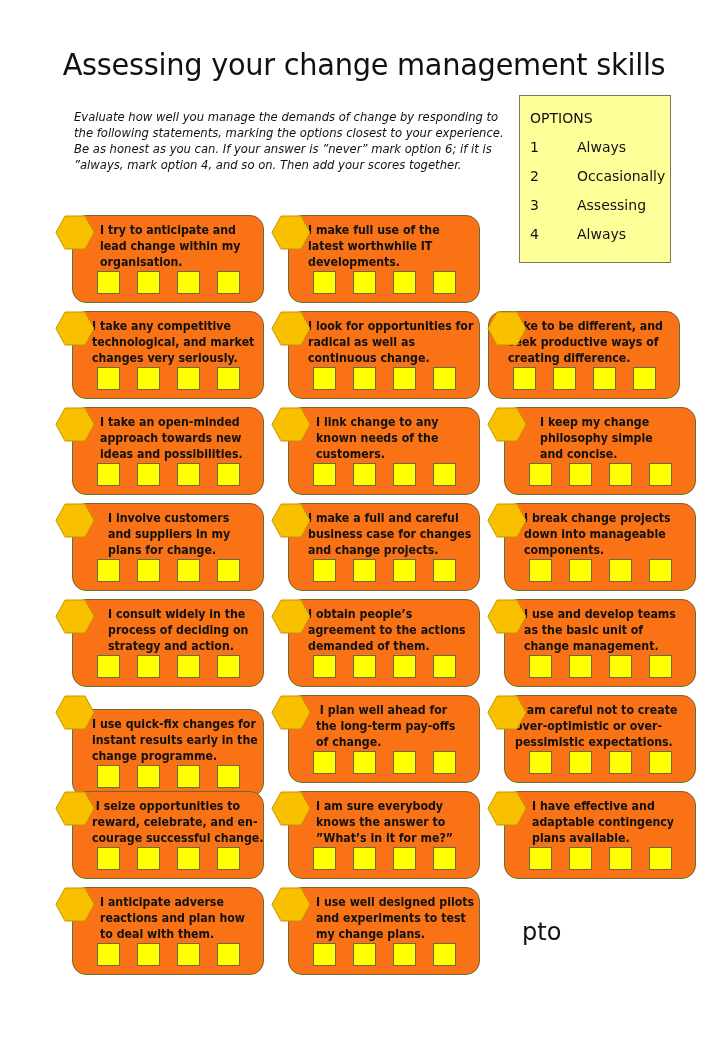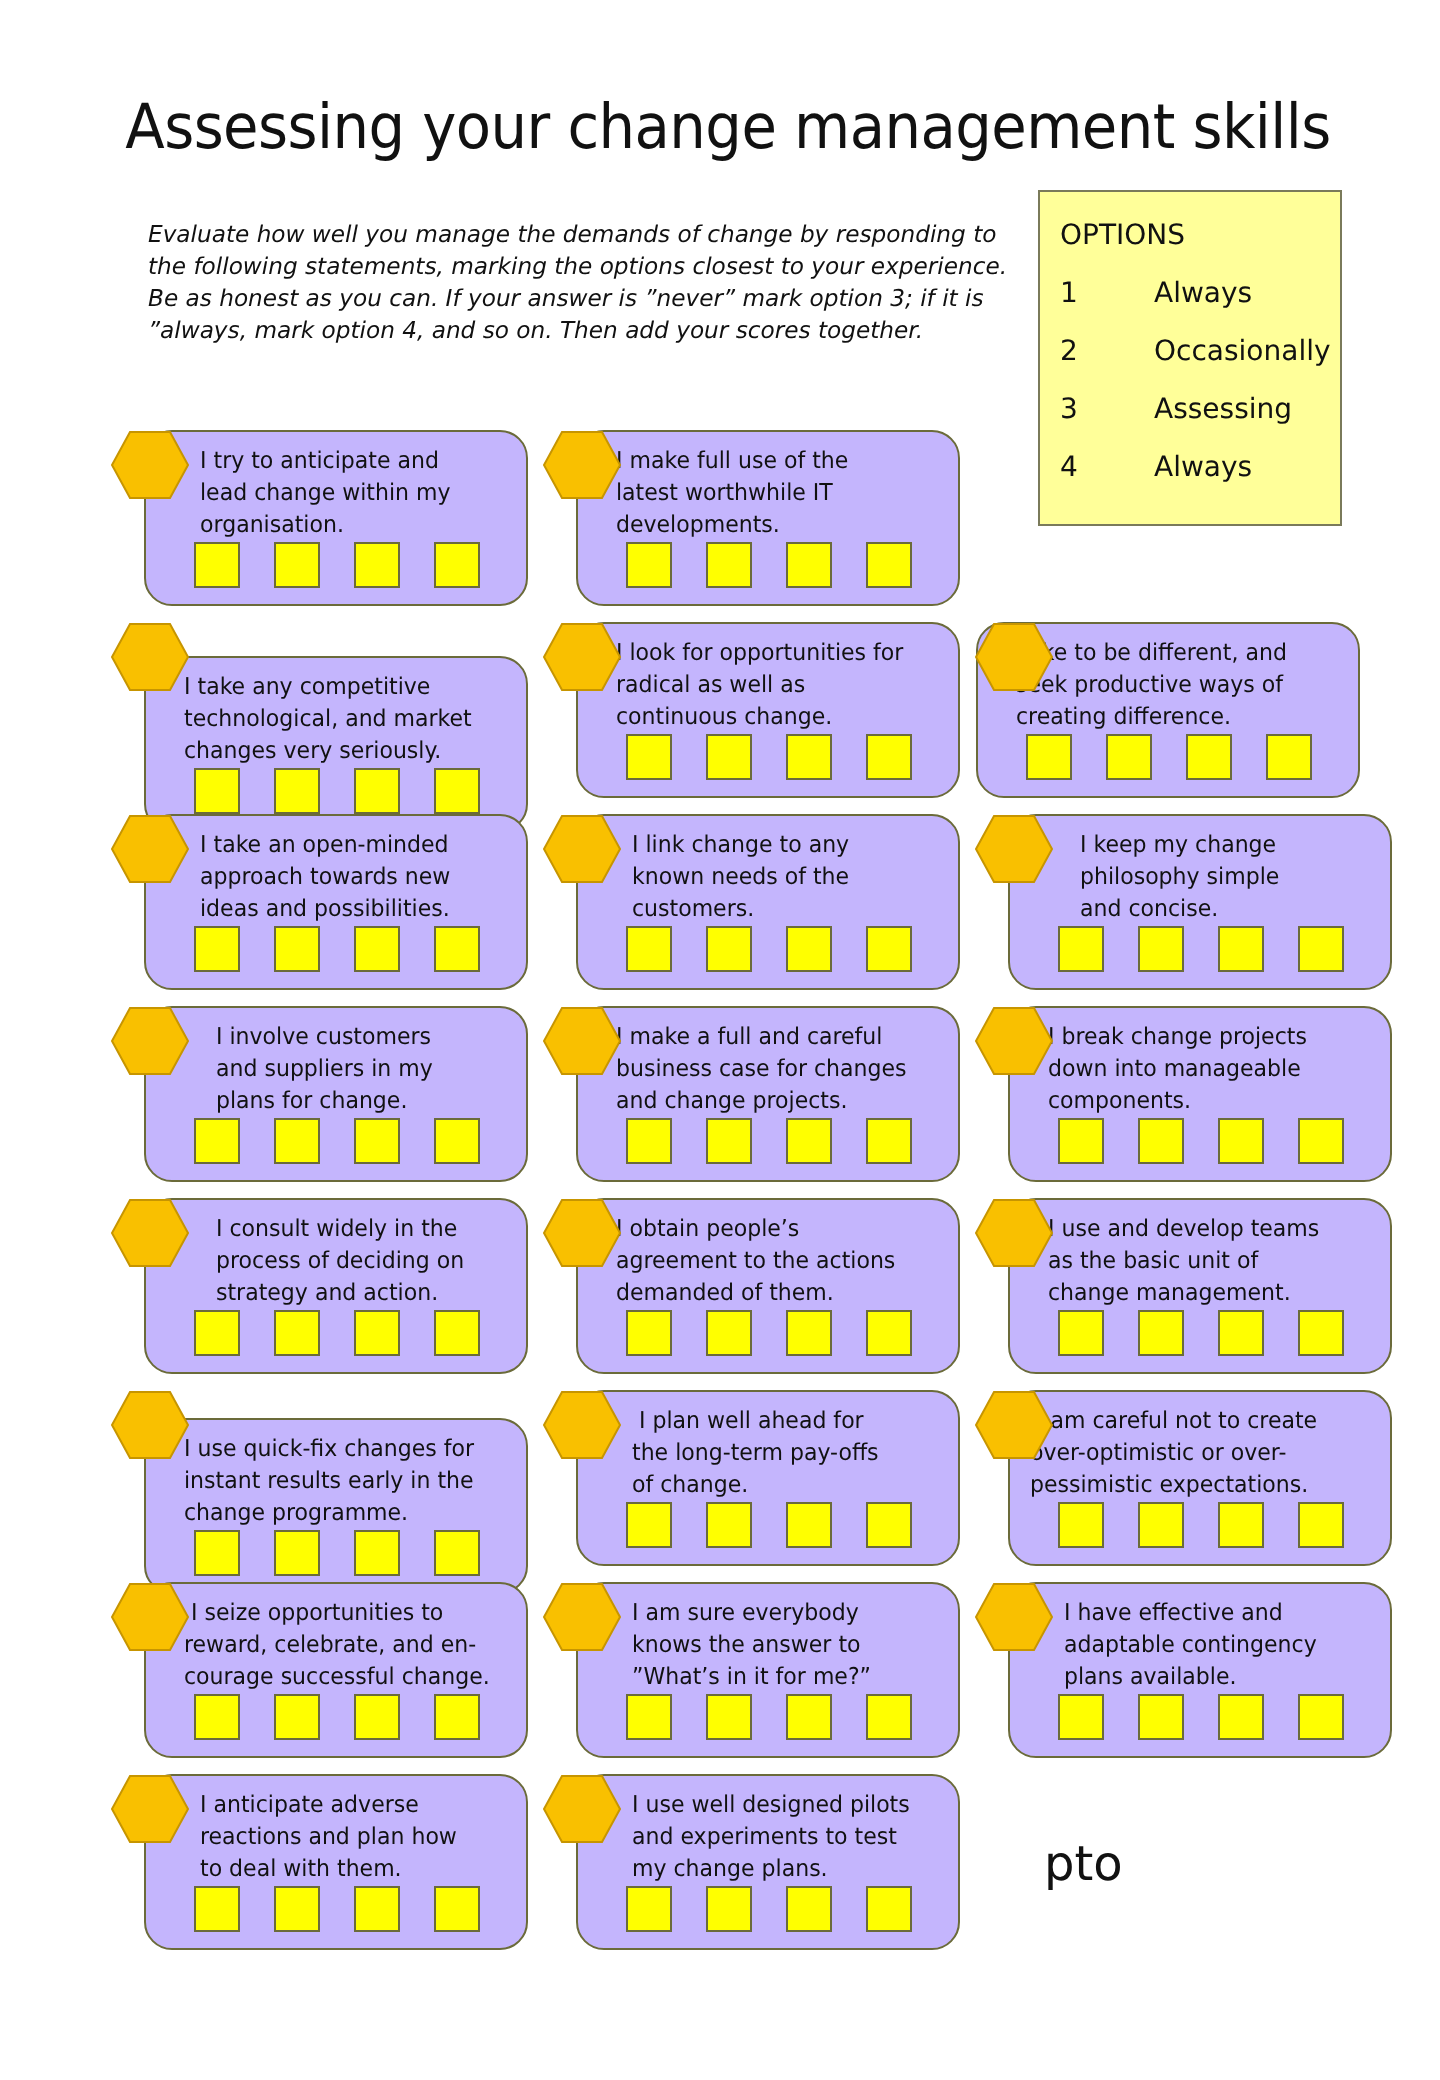--- a/index.html
+++ b/index.html
@@ -8,35 +8,35 @@
   .title { position:absolute; left:0; width:728px; top:46px; text-align:center;
            font-size:31px; font-weight:normal; letter-spacing:-0.3px;
            font-family:"DejaVu Sans", sans-serif; transform:scaleX(0.93); transform-origin:center; }
   .intro { position:absolute; left:74px; top:109px; width:430px;
            font-size:11.6px; line-height:16px; font-style:italic; }
   .options { position:absolute; left:519px; top:95px; width:152px; height:168px;
              background:#ffff99; border:1.5px solid #7a7a5a; box-sizing:border-box; }
   .opt-title { position:absolute; left:10px; top:14px; font-size:14px; }
   .opt-row { position:absolute; left:10px; font-size:14px; }
   .opt-num { display:inline-block; width:47px; }
-  .card { position:absolute; width:192px; height:88px; background:#c4b5fd;
-          border:1.5px solid #6b6b3a; border-radius:14px; box-sizing:border-box; }
+  .card { position:absolute; width:192px; height:88px; background:#f97316;
+          border:1.5px solid #6b6b3a; border-radius:14px; box-sizing:border-box;font-weight:bold; }
   .hex { position:absolute; width:40px; height:35px; }
   .card-text { position:absolute; left:14px; top:6px; width:176px;
                font-size:11.6px; line-height:16px; transform:scaleX(0.95); transform-origin:left; white-space:nowrap; }
   .boxes { position:absolute; left:24px; top:55px; }
   .cb { position:absolute; top:0; width:23px; height:23px; background:#ffff00;
         border:1.5px solid #6b6b3a; box-sizing:border-box; cursor:pointer; }
   .pto { position:absolute; left:522px; top:918px; font-size:24px; }
 </style>
 </head>
 <body>
 
 <div class="title">Assessing your change management skills</div>
-<div class="intro">Evaluate how well you manage the demands of change by responding to the following statements, marking the options closest to your experience.  Be as honest as you can.  If your answer is ”never” mark option 3; if it is ”always, mark option 4, and so on.  Then add your scores together.</div>
+<div class="intro">Evaluate how well you manage the demands of change by responding to the following statements, marking the options closest to your experience.  Be as honest as you can.  If your answer is ”never” mark option 6; if it is ”always, mark option 4, and so on.  Then add your scores together.</div>
 
 <div class="options">
   <div class="opt-title">OPTIONS</div>
   <div class="opt-row" style="top:43px">
     <span class="opt-num">1</span><span>Always</span>
   </div>
   <div class="opt-row" style="top:72px">
     <span class="opt-num">2</span><span>Occasionally</span>
   </div>
   <div class="opt-row" style="top:101px">
@@ -73,21 +73,21 @@
       <div class="boxes">
         <div class="cb" role="checkbox" style="left: 0px;"></div>
         <div class="cb" role="checkbox" style="left: 40px;"></div>
         <div class="cb" role="checkbox" style="left: 80px;"></div>
         <div class="cb" role="checkbox" style="left: 120px;"></div>
       </div>
     </div>
     <div class="hex" style="left: 271px; top: 215px;"><svg width="40" height="35" viewBox="0 0 40 35">
         <polygon points="10,1 30,1 39,17.5 30,34 10,34 1,17.5" fill="#f9c000" stroke="#c79500" stroke-width="1"></polygon>
       </svg></div>
-    <div class="card" style="left: 72px; top: 311px; margin-top: 17px;">
+    <div class="card" style="left: 72px; top: 311px;">
       <div class="card-text" style="left: 19px;">
         <div style="white-space: pre;">I take any competitive</div>
         <div style="white-space: pre;">technological, and market</div>
         <div style="white-space: pre;">changes very seriously.</div>
       </div>
       <div class="boxes">
         <div class="cb" role="checkbox" style="left: 0px;"></div>
         <div class="cb" role="checkbox" style="left: 40px;"></div>
         <div class="cb" role="checkbox" style="left: 80px;"></div>
         <div class="cb" role="checkbox" style="left: 120px;"></div>

